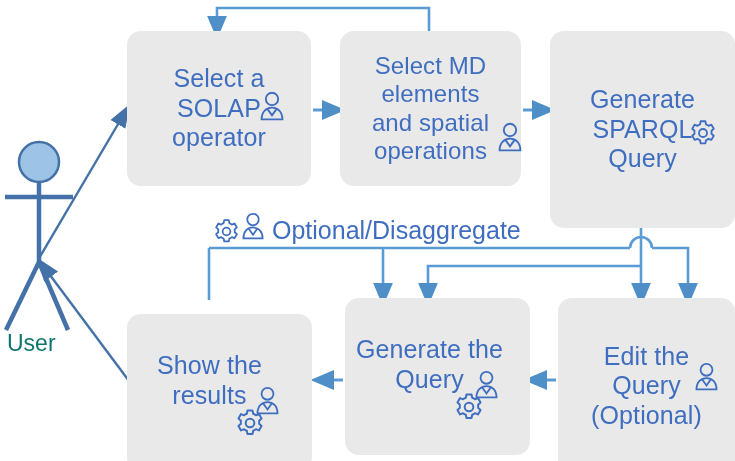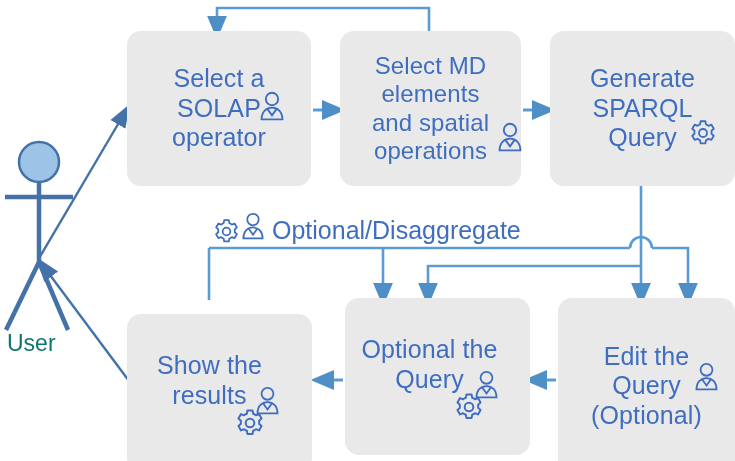--- a/index.html
+++ b/index.html
@@ -123,21 +123,21 @@
 elements
 and spatial
 operations</div>
     <svg class="ic" style="left:157px;top:91px;" width="26" height="30" viewBox="0 0 26 30">
       <circle cx="13" cy="8" r="6.2" fill="none" stroke="#3f6ec1" stroke-width="1.9"></circle>
       <path d="M2.6,28.4 C2.6,20.6 7.4,16.6 13,16.6 C18.6,16.6 23.4,20.6 23.4,28.4 Z" fill="none" stroke="#3f6ec1" stroke-width="1.9"></path>
       <path d="M8.2,17.6 L13,24.4 L17.8,17.6" fill="none" stroke="#3f6ec1" stroke-width="1.9"></path>
     </svg>
   </div>
 
-  <div class="node" style="left:550px;top:31px;width:185px;height:155px;">
+  <div class="node" style="left:550px;top:31px;width:185px;height:197px;">
     <div class="txt">Generate
 SPARQL 
 Query</div>
     <svg class="ic" style="left:139px;top:88px;" width="28" height="28" viewBox="0 0 32 32">
       <path fill="none" stroke="#3f6ec1" stroke-width="2.1" stroke-linejoin="round" d="M13.3,2.6 h5.4 l0.7,3.5 a10.4,10.4 0 0 1 2.9,1.7 l3.3,-1.3 l2.7,4.7 l-2.6,2.3
            a10.4,10.4 0 0 1 0,3.4 l2.6,2.3 l-2.7,4.7 l-3.3,-1.3 a10.4,10.4 0 0 1 -2.9,1.7
            l-0.7,3.5 h-5.4 l-0.7,-3.5 a10.4,10.4 0 0 1 -2.9,-1.7 l-3.3,1.3 l-2.7,-4.7
            l2.6,-2.3 a10.4,10.4 0 0 1 0,-3.4 l-2.6,-2.3 l2.7,-4.7 l3.3,1.3
            a10.4,10.4 0 0 1 2.9,-1.7 Z"></path>
       <circle cx="16" cy="16" r="4.6" fill="none" stroke="#3f6ec1" stroke-width="2.1"></circle>
@@ -156,21 +156,21 @@
       <path fill="none" stroke="#3f6ec1" stroke-width="2.1" stroke-linejoin="round" d="M13.3,2.6 h5.4 l0.7,3.5 a10.4,10.4 0 0 1 2.9,1.7 l3.3,-1.3 l2.7,4.7 l-2.6,2.3
            a10.4,10.4 0 0 1 0,3.4 l2.6,2.3 l-2.7,4.7 l-3.3,-1.3 a10.4,10.4 0 0 1 -2.9,1.7
            l-0.7,3.5 h-5.4 l-0.7,-3.5 a10.4,10.4 0 0 1 -2.9,-1.7 l-3.3,1.3 l-2.7,-4.7
            l2.6,-2.3 a10.4,10.4 0 0 1 0,-3.4 l-2.6,-2.3 l2.7,-4.7 l3.3,1.3
            a10.4,10.4 0 0 1 2.9,-1.7 Z"></path>
       <circle cx="16" cy="16" r="4.6" fill="none" stroke="#3f6ec1" stroke-width="2.1"></circle>
     </svg>
   </div>
 
   <div class="node" style="left:345px;top:298px;width:185px;height:157px;">
-    <div class="txt" style="transform:translate(-8px,-12px);">Optional the
+    <div class="txt" style="transform:translate(-8px,-12px);">Generate the
 Query</div>
     <svg class="ic" style="left:129px;top:72px;" width="25" height="29" viewBox="0 0 26 30">
       <circle cx="13" cy="8" r="6.2" fill="none" stroke="#3f6ec1" stroke-width="1.9"></circle>
       <path d="M2.6,28.4 C2.6,20.6 7.4,16.6 13,16.6 C18.6,16.6 23.4,20.6 23.4,28.4 Z" fill="none" stroke="#3f6ec1" stroke-width="1.9"></path>
       <path d="M8.2,17.6 L13,24.4 L17.8,17.6" fill="none" stroke="#3f6ec1" stroke-width="1.9"></path>
     </svg>
     <svg class="ic" style="left:109px;top:94px;" width="30" height="30" viewBox="0 0 32 32">
       <path fill="none" stroke="#3f6ec1" stroke-width="2.1" stroke-linejoin="round" d="M13.3,2.6 h5.4 l0.7,3.5 a10.4,10.4 0 0 1 2.9,1.7 l3.3,-1.3 l2.7,4.7 l-2.6,2.3
            a10.4,10.4 0 0 1 0,3.4 l2.6,2.3 l-2.7,4.7 l-3.3,-1.3 a10.4,10.4 0 0 1 -2.9,1.7
            l-0.7,3.5 h-5.4 l-0.7,-3.5 a10.4,10.4 0 0 1 -2.9,-1.7 l-3.3,1.3 l-2.7,-4.7

